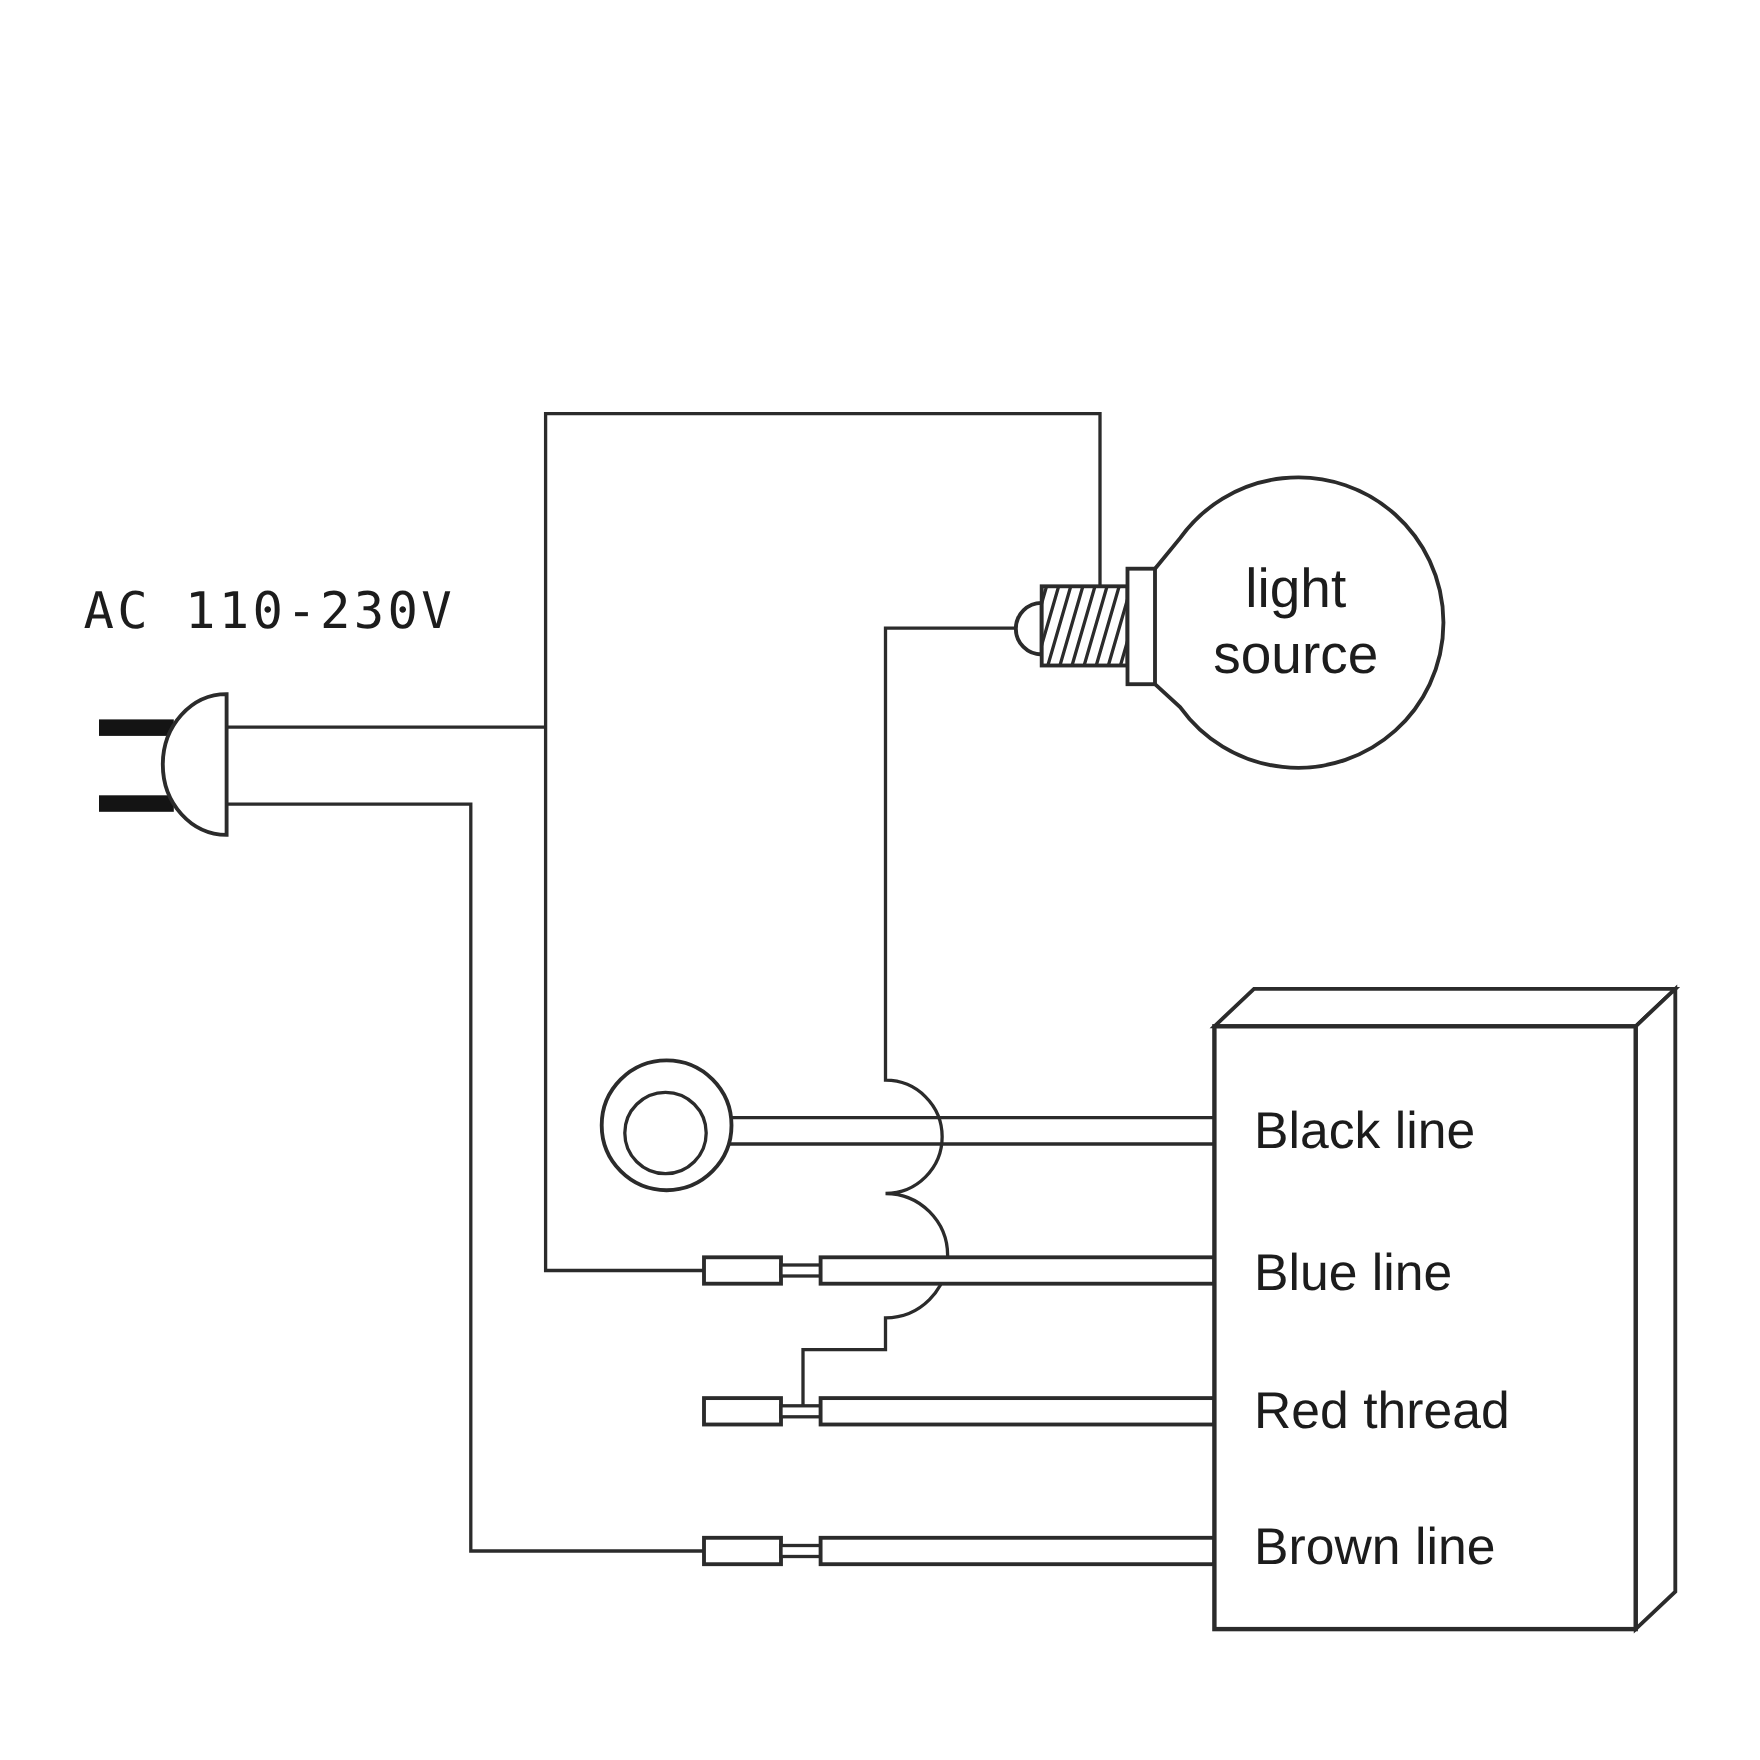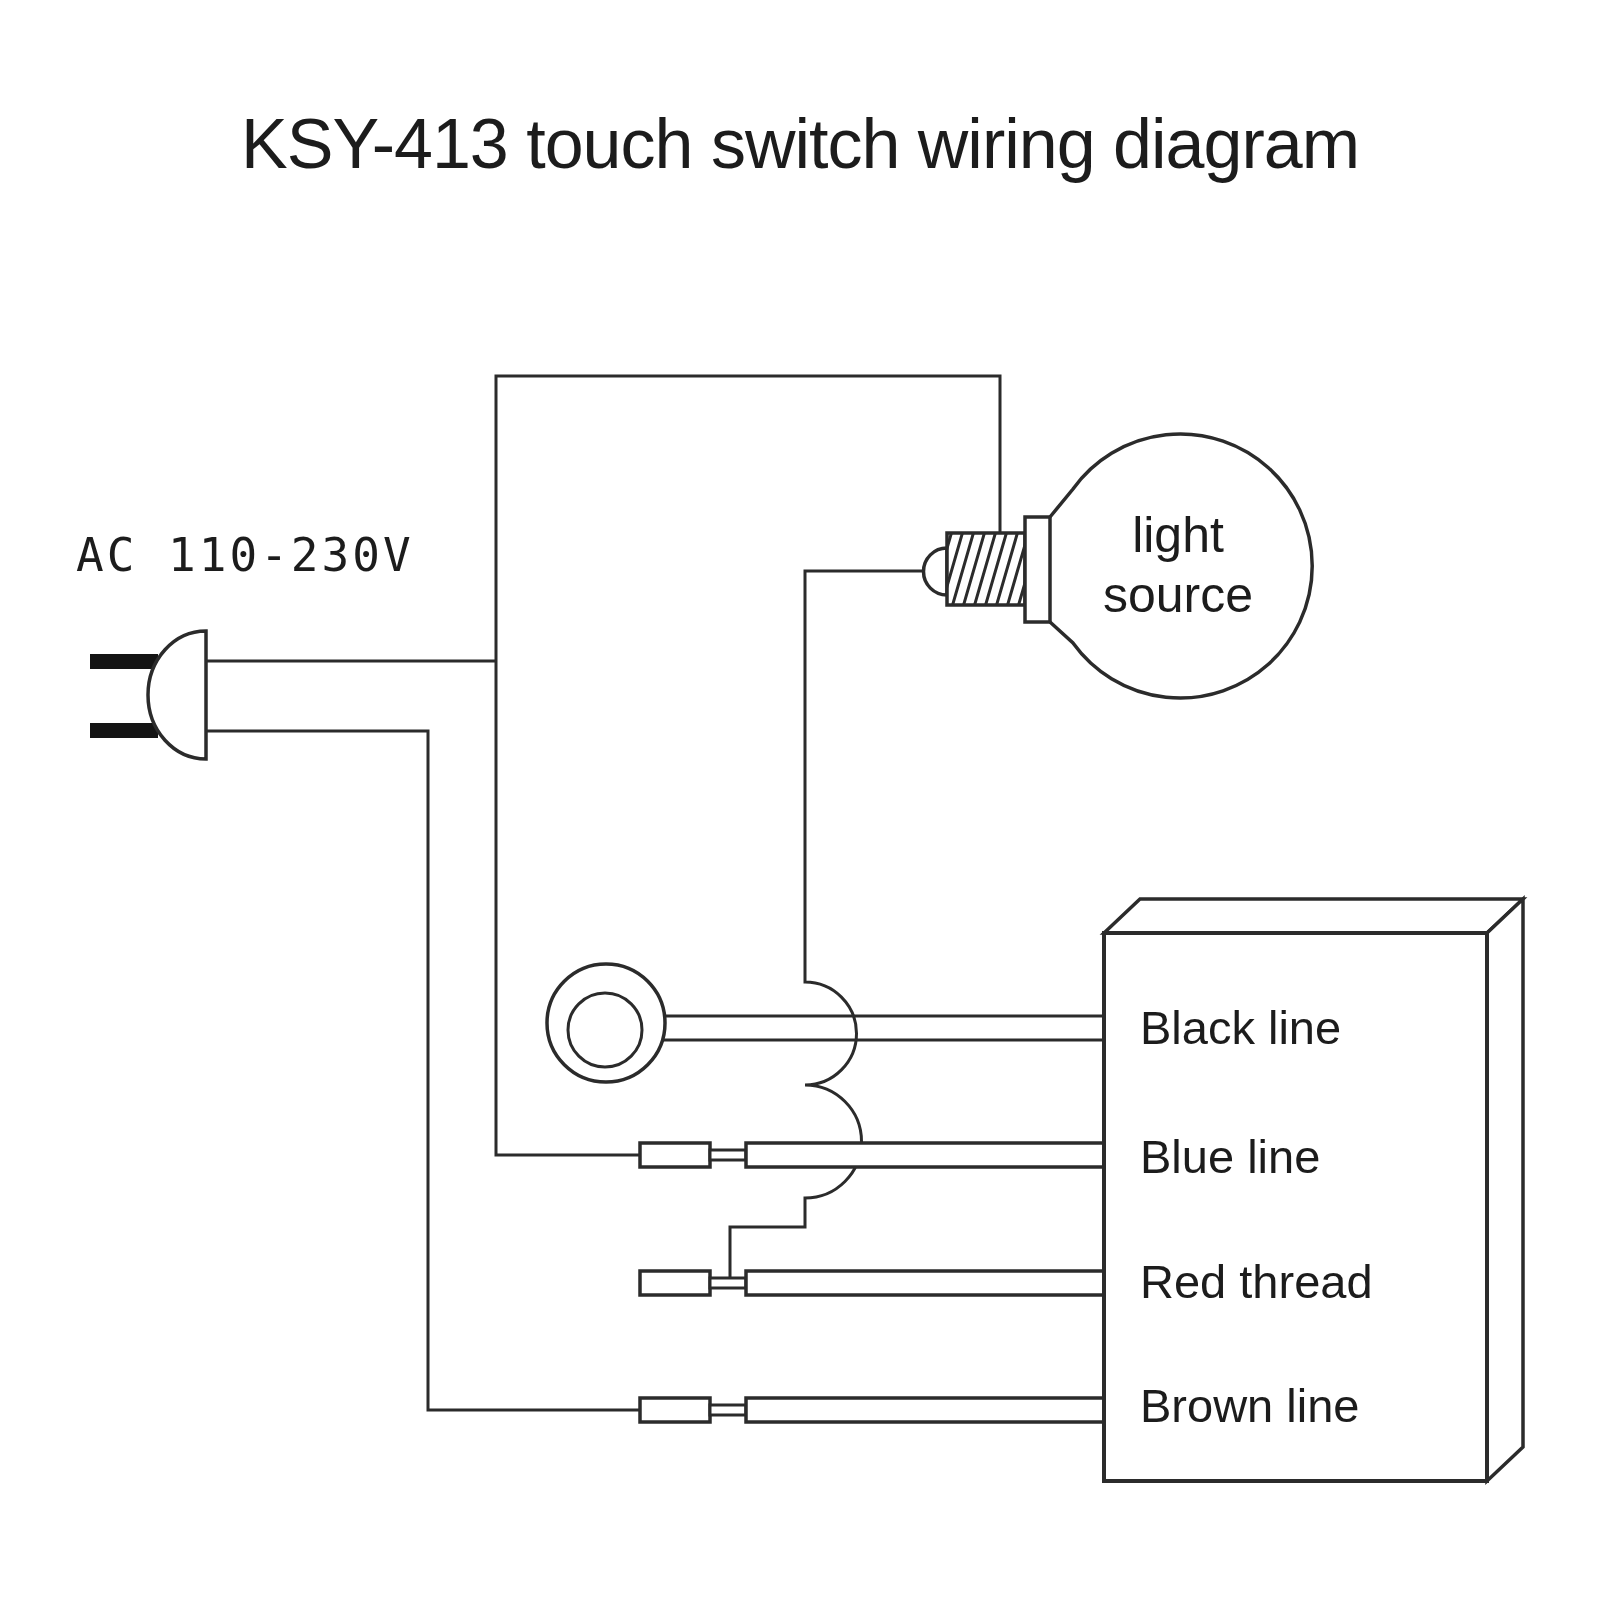--- a/index.html
+++ b/index.html
@@ -38,21 +38,20 @@
   .shape{stroke:var(--line);stroke-width:3.5;fill:#ffffff;}
   .shape-thin{stroke:var(--line);stroke-width:3;fill:#ffffff;}
   .boxface{stroke:var(--line);stroke-width:4;fill:#ffffff;}
   .solid{fill:#141414;stroke:none;}
 </style>
 </head>
 <body>
 
 <div class="stage">
 
-  <div class="title">KSY-413 touch switch wiring diagram</div>
 
   <svg width="1600" height="1600" viewBox="0 0 1600 1600">
     <defs>
       <clipPath id="thread-clip">
           <rect x="947" y="533" width="78" height="72"></rect>
         </clipPath>
     </defs>
 
     <text class="ac-lbl" x="76" y="571">AC 110-230V</text>
 

